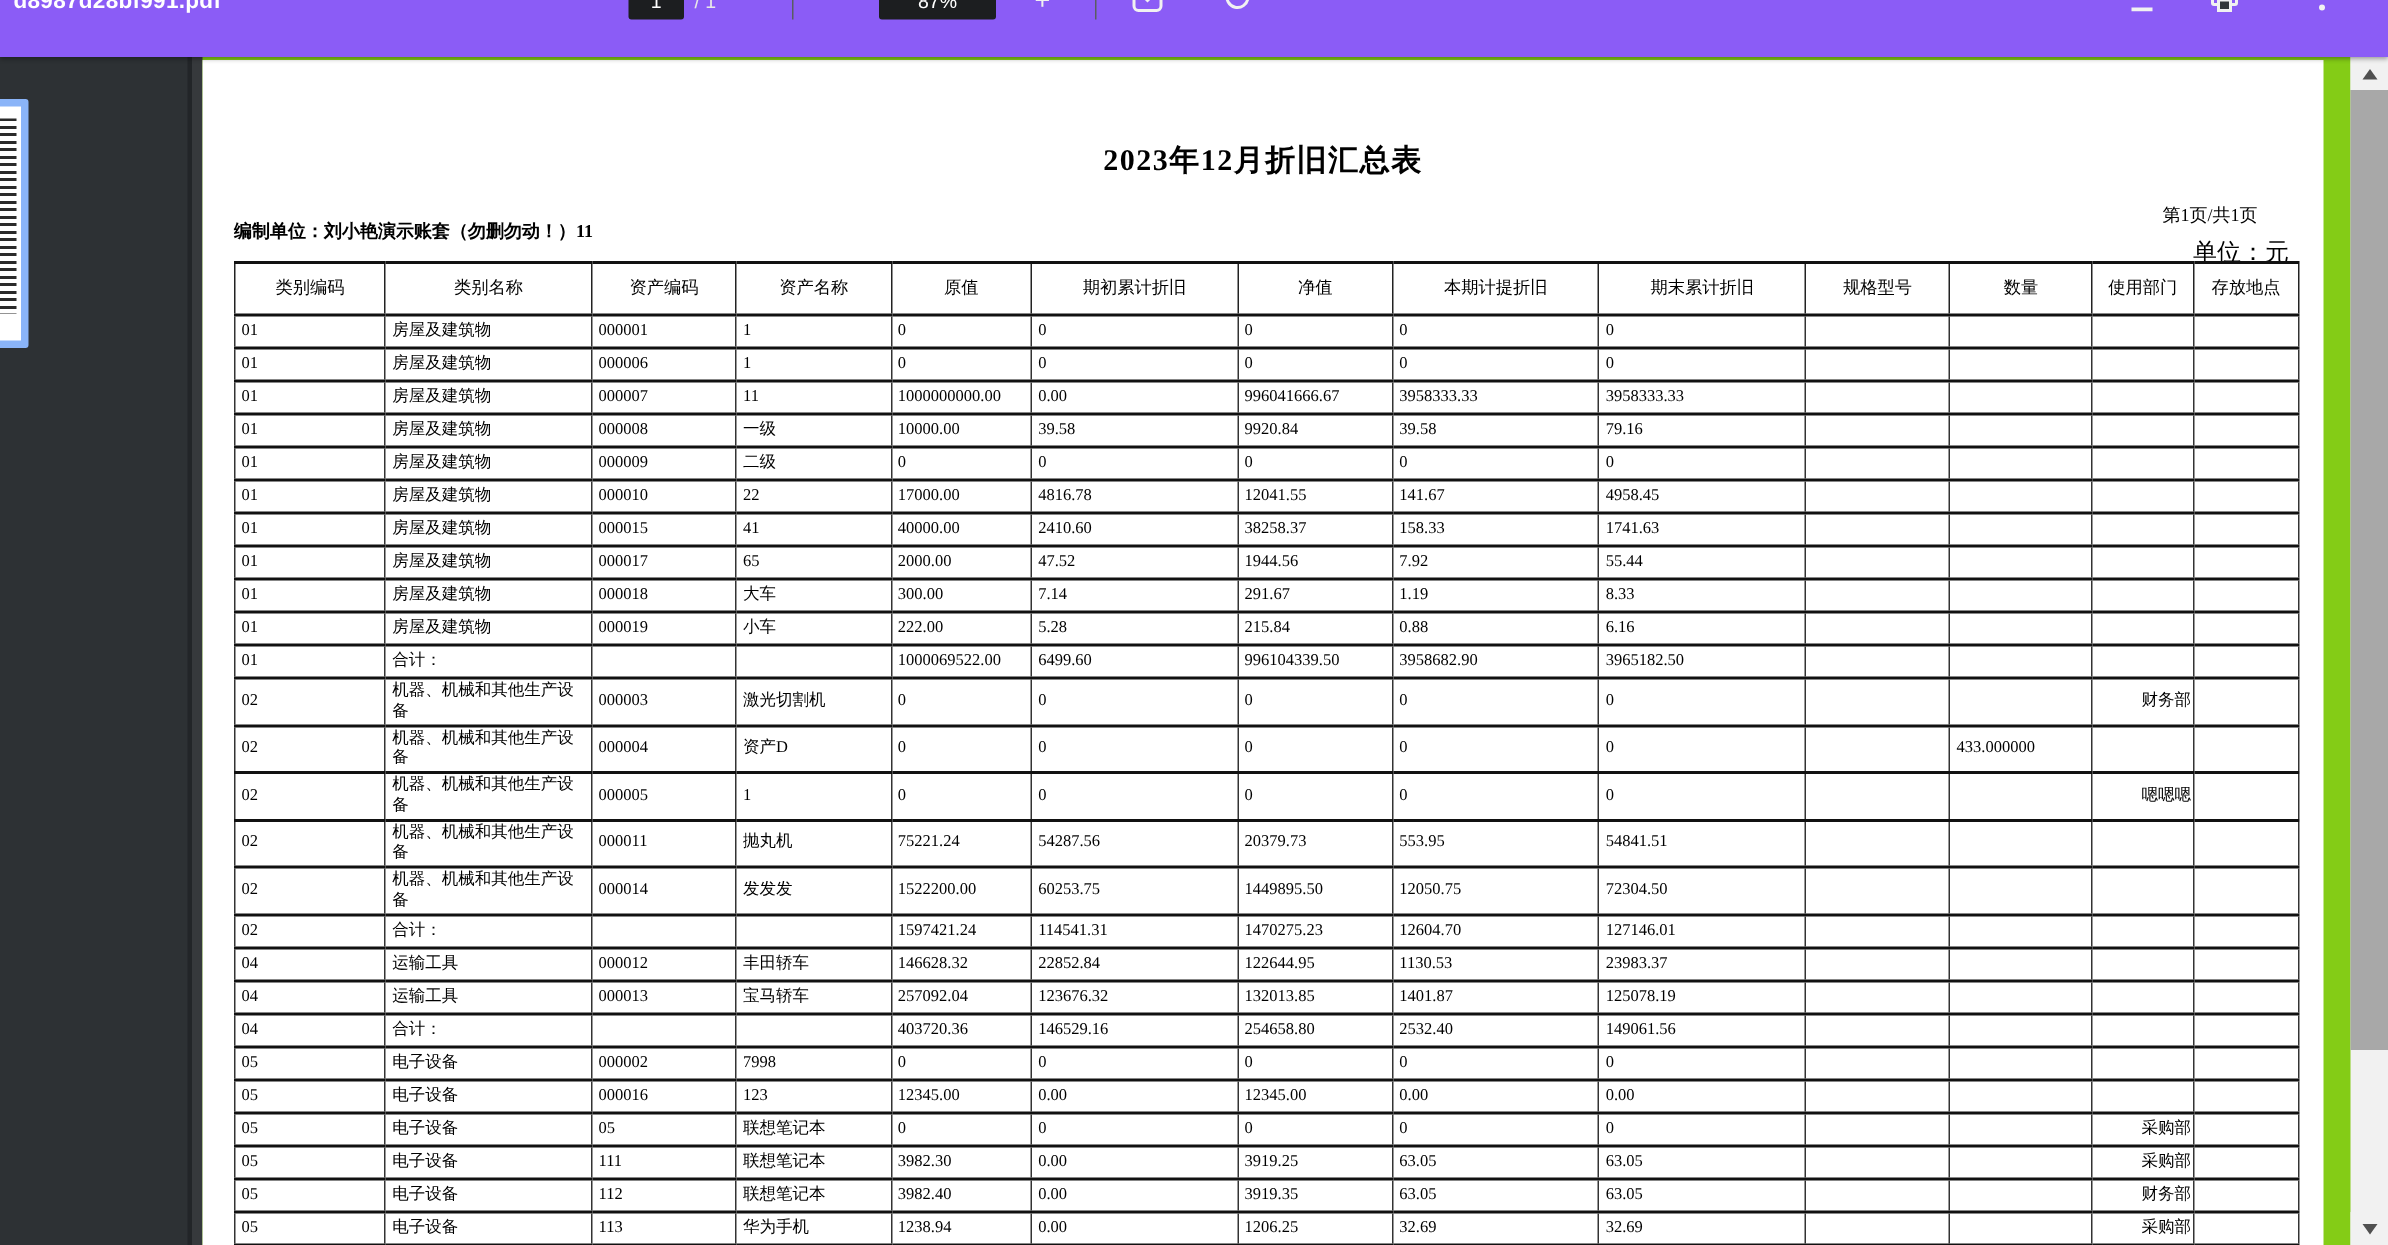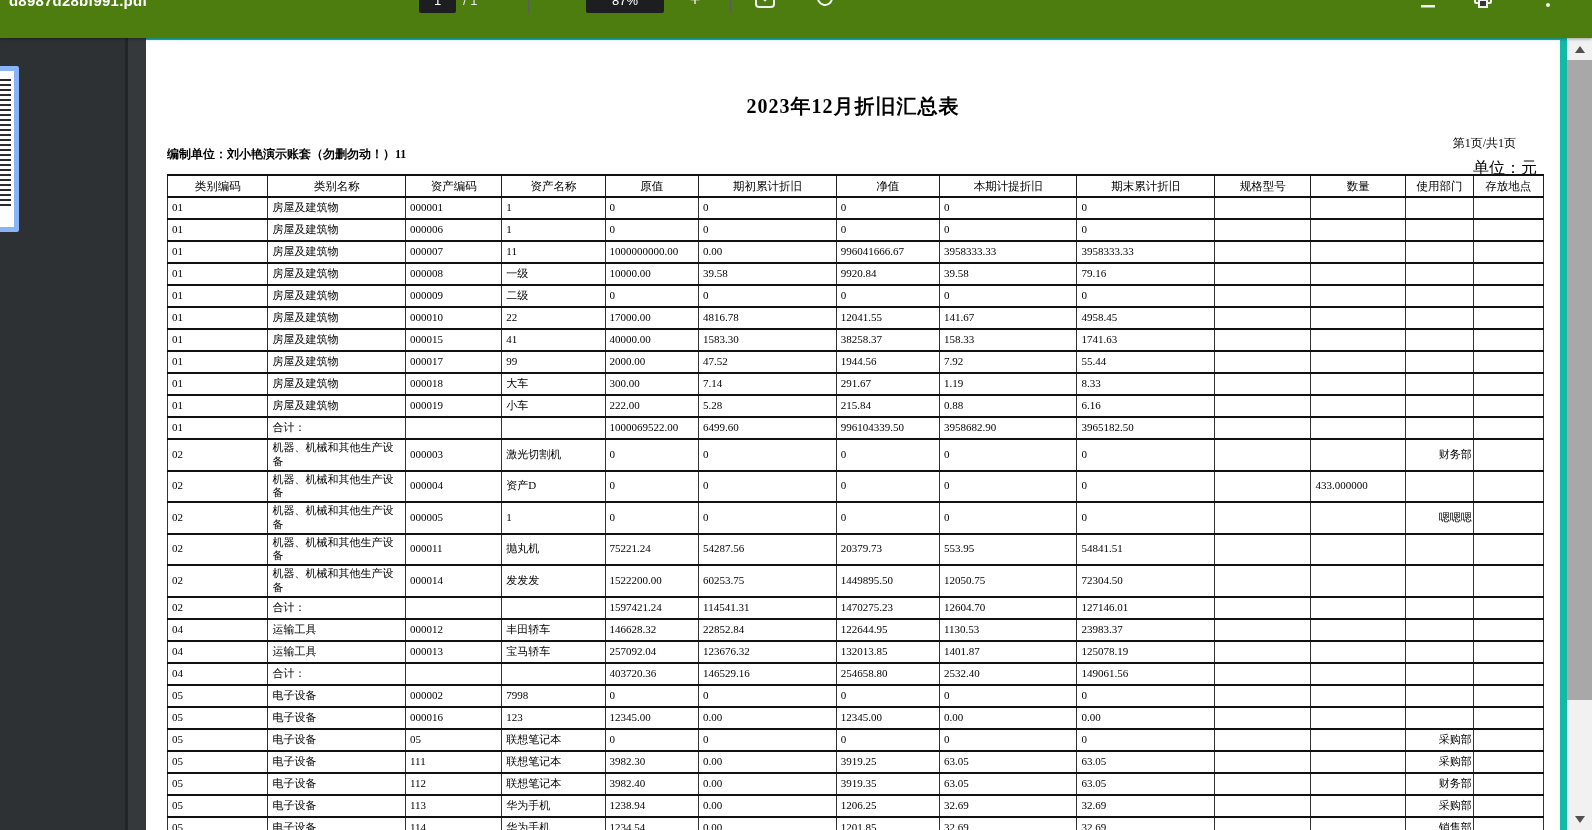--- a/index.html
+++ b/index.html
@@ -1,21 +1,21 @@
 <!DOCTYPE html>
 <html><head>
 <meta charset="utf-8">
 <style>
   * { margin:0; padding:0; box-sizing:border-box; }
   html,body { width:1592px; height:830px; overflow:hidden; background:#36393c;
               font-family:"Liberation Sans", sans-serif; }
 
   
   .toolbar { position:absolute; left:0; top:0; width:1592px; height:38px;
-             background:#4d7c0f; z-index:30; overflow:hidden;
+             background:#8b5cf6; z-index:30; overflow:hidden;
              box-shadow:0 1px 3px rgba(0,0,0,.35); }
   .toolbar-content { position:absolute; left:0; top:-15px; width:100%; height:30px; }
   .tb-item { position:absolute; top:0; height:30px; display:flex; align-items:center;
              color:#f1f1f1; }
   .filename { left:9px; font-size:15px; font-weight:700; color:#fff; letter-spacing:.2px; }
   .dark-box { background:#1c1e20; border-radius:2px; justify-content:center;
               font-size:13px; color:#fff; }
   .page-box { left:419px; width:37px; height:26px; top:2px; }
   .page-total { left:463px; font-size:13px; color:#e8e8e8; }
   .tb-sep { position:absolute; top:2px; width:1px; height:26px; background:#5a5d60; }
@@ -26,37 +26,37 @@
 
   
   .sidebar { position:absolute; left:0; top:38px; width:128px; height:792px;
              background:#2d3134; border-right:3px solid #222528; z-index:10; }
   .thumb { position:absolute; left:-38px; top:28px; width:57px; height:166px;
            background:#fff; border:5px solid #8ab4f8; border-radius:2px; }
   .thumb-stripes { position:absolute; left:3px; right:3px; top:8px; bottom:18px;
            background:repeating-linear-gradient(to bottom,#2a2a2a 0 2px,#ffffff 2px 5px); }
 
   
-  .viewer { position:absolute; left:146px; top:38px; width:1436px; height:792px;
-            background:#14b8a6; z-index:5; }
+  .viewer { position:absolute; left:135px; top:38px; width:1436px; height:792px;
+            background:#84cc16; z-index:5; }
   .page { position:absolute; left:0; top:2px; width:1414px; height:1050px;
           background:#ffffff; color:#000;
           font-family:"Liberation Serif", serif; }
   .doc-title { position:absolute; left:0; top:53px; width:100%; text-align:center;
                font-size:20px; font-weight:700; letter-spacing:1px; }
   .page-info { position:absolute; right:44px; top:95px; font-size:12px; }
   .prepared  { position:absolute; left:21px; top:106px; font-size:12px;font-weight:bold; }
   .unit      { position:absolute; right:23px; top:118px; font-size:16px; }
 
   table.dep { position:absolute; left:21px; top:134px; width:1377px;
               border-collapse:collapse; table-layout:fixed;
               font-size:11px; line-height:1.25; }
   table.dep th { border:1px solid #222; border-bottom:2px solid #111;
                  border-top:2px solid #111; font-weight:400; font-size:11.5px;
-                 height:22px; text-align:center; padding:1px 2px; }
+                 height:35px; text-align:center; padding:1px 2px; }
   table.dep td { border:1px solid #333; border-bottom:2px solid #111;
                  height:22px; padding:1px 4px; text-align:left;
                  overflow:hidden; word-break:break-all; vertical-align:middle; }
   table.dep td.ctr { text-align:right; padding:1px 1px; }
   col.c0{width:7.3%} col.c1{width:10%} col.c2{width:7%} col.c3{width:7.5%}
   col.c4{width:6.8%} col.c5{width:10%} col.c6{width:7.5%} col.c7{width:10%}
   col.c8{width:10%} col.c9{width:7%} col.c10{width:6.9%} col.c11{width:4.9%}
   col.c12{width:5.1%}
 
   
@@ -273,34 +273,34 @@
             <td></td>
             <td class="ctr"></td>
             <td></td>
           </tr>
           <tr>
             <td>01</td>
             <td>房屋及建筑物</td>
             <td>000015</td>
             <td>41</td>
             <td>40000.00</td>
-            <td>1583.30</td>
+            <td>2410.60</td>
             <td>38258.37</td>
             <td>158.33</td>
             <td>1741.63</td>
             <td></td>
             <td></td>
             <td class="ctr"></td>
             <td></td>
           </tr>
           <tr>
             <td>01</td>
             <td>房屋及建筑物</td>
             <td>000017</td>
-            <td>99</td>
+            <td>65</td>
             <td>2000.00</td>
             <td>47.52</td>
             <td>1944.56</td>
             <td>7.92</td>
             <td>55.44</td>
             <td></td>
             <td></td>
             <td class="ctr"></td>
             <td></td>
           </tr>

